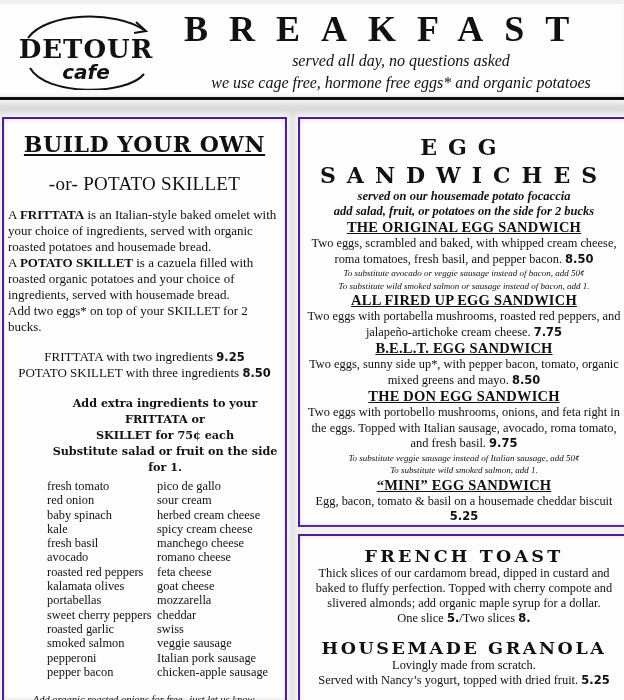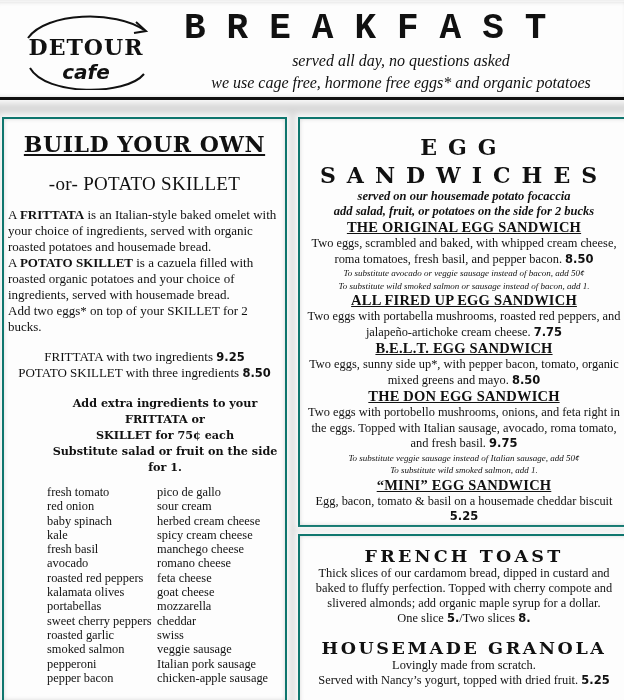--- a/index.html
+++ b/index.html
@@ -6,44 +6,44 @@
   body {
     width: 624px; height: 700px; overflow: hidden;
     background: #d9d9d9;
     font-family: "Liberation Serif", "DejaVu Serif", serif;
     color: #111;
     position: relative;
   }
   .box {
     position: absolute;
     background: #fdfdfd;
-    border: 2px solid #0f766e;
+    border: 2px solid #4c1d95;
     box-shadow: 0 0 6px 3px rgba(255,255,255,0.9), inset 0 0 4px rgba(0,0,0,0.15);
     box-sizing: border-box;
   }
   
   #header { left: -4px; top: 2px; width: 630px; height: 98px; border-top: none; border-left: none; border-right: none; border-bottom: 3px solid #111; }
   .logo { position: absolute; left: 20px; top: 8px; width: 140px; height: 80px; }
   .logo svg { position: absolute; left: 0; top: 0; }
   .logo-word { position: absolute; left: 0; width: 140px; text-align: center; font-weight: bold; }
-  .logo-detour { top: 24px; font-size: 22px; letter-spacing: 1px; font-family: "DejaVu Serif", serif; }
+  .logo-detour { top: 24px; font-size: 26px; letter-spacing: 1px; font-family: "DejaVu Serif", serif; }
   .logo-cafe { top: 50px; font-size: 20px; font-style: italic; font-family: "DejaVu Sans", sans-serif; }
-  .bf-title { position: absolute; left: 188px; top: 6px; width: 430px; font-size: 36px; font-weight: bold; letter-spacing: 21px; font-family: Liberation Mono, monospace; white-space: nowrap; }
+  .bf-title { position: absolute; left: 188px; top: 6px; width: 430px; font-size: 36px; font-weight: bold; letter-spacing: 21px; font-family: Liberation Serif, serif; white-space: nowrap; }
   .bf-sub { position: absolute; left: 170px; width: 470px; text-align: center; font-style: italic; font-size: 16px; }
   .bf-sub1 { top: 50px; }
   .bf-sub2 { top: 72px; }
 
   
   #build { left: 2px; top: 117px; width: 285px; height: 583px; border-bottom: none; }
   .build-h { text-align: center; font-weight: bold; font-size: 25px; text-decoration: underline; margin-top: 12px; letter-spacing: 0.5px; font-family: "DejaVu Serif", serif; font-size: 22px; }
   .build-sub { text-align: center; font-size: 19px; margin-top: 16px; line-height: 22px; letter-spacing: 0.3px; }
   .build-desc { text-align: left; font-size: 13px; line-height: 16px; margin-top: 12px; padding: 0 4px; }
   .build-prices { text-align: center; font-size: 13px; line-height: 16px; margin-top: 14px; }
   .build-extra { text-align: center; font-size: 12.5px; font-weight: bold; line-height: 16px; margin-top: 14px; font-family: "DejaVu Serif", serif; font-size: 11.2px; padding-left: 41px; }
-  .ingredients { display: flex; margin-top: 10px; padding-left: 43px; font-size: 12.4px; line-height: 14.3px; }
+  .ingredients { display: flex; margin-top: 4px; padding-left: 43px; font-size: 12.4px; line-height: 14.3px; }
   .ingredients .col { display: flex; flex-direction: column; }
   .ingredients .col1 { width: 110px; }
   .build-note { text-align: center; font-style: italic; font-size: 10.5px; margin-top: 15px; }
 
   
   #egg { left: 298px; top: 117px; width: 330px; height: 410px; border-right: none; }
   .egg-h { text-align: center; font-weight: bold; font-size: 22px; letter-spacing: 11px; line-height: 28px; font-family: "DejaVu Serif", serif; }
   .egg-h1 { margin-top: 14px; }
   .egg-sub { text-align: center; font-weight: bold; font-style: italic; font-size: 12.5px; line-height: 15px; }
   .sw-name { text-align: center; font-weight: bold; font-size: 14.5px; text-decoration: underline; line-height: 17px; letter-spacing: 0.2px; }

